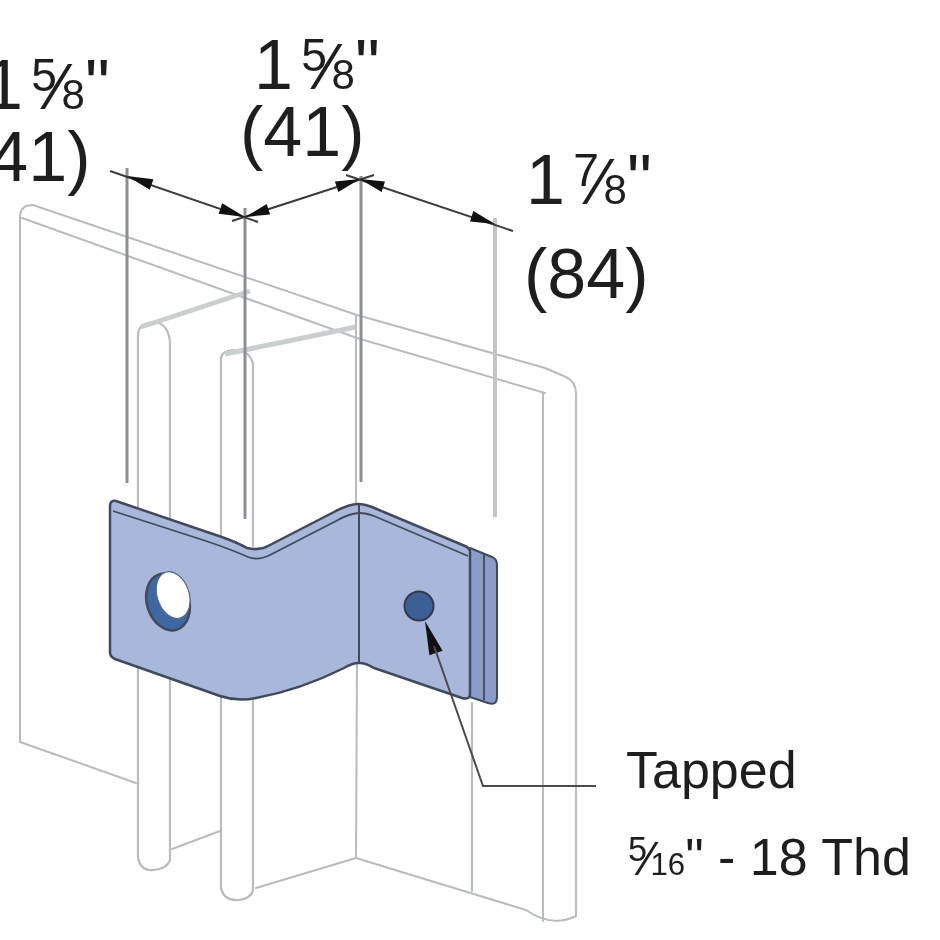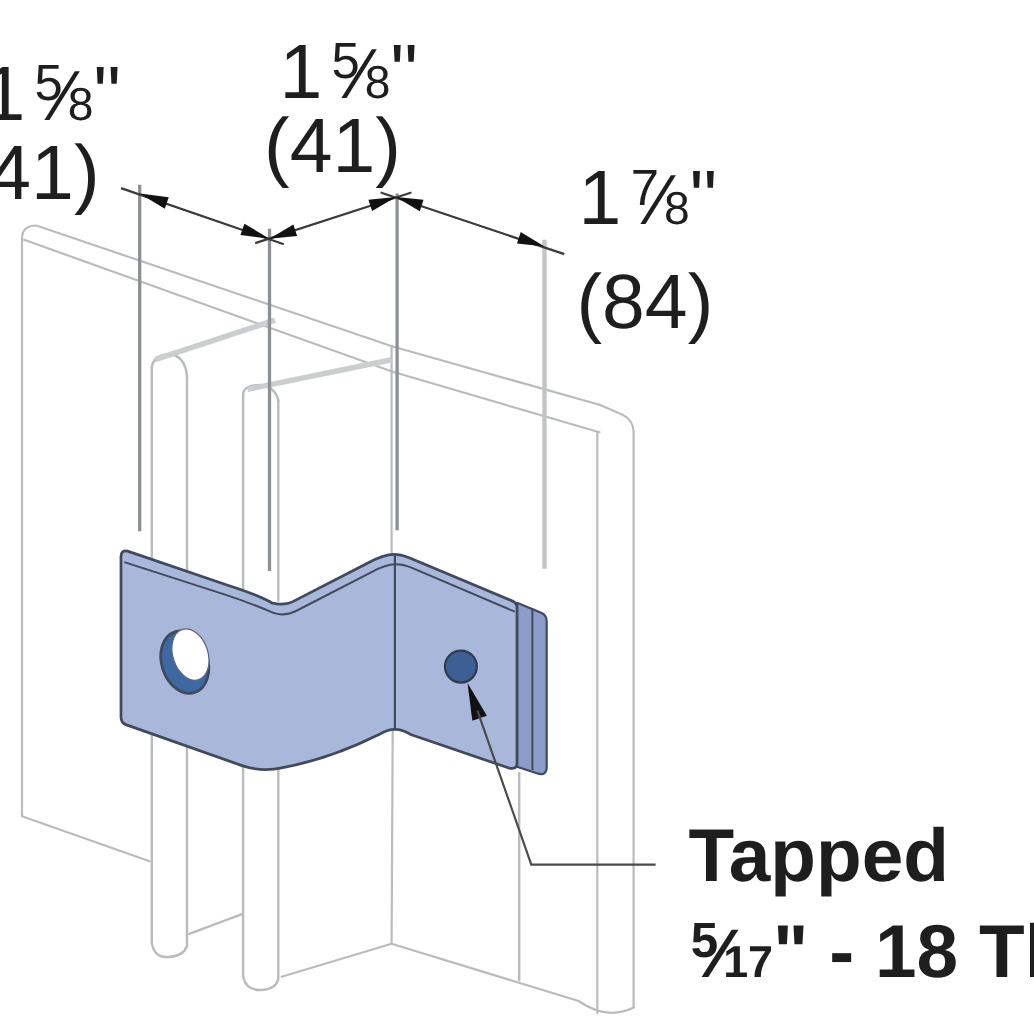--- a/index.html
+++ b/index.html
@@ -25,21 +25,21 @@
   .ah{fill:var(--arrow);stroke:none;}
   .fit-face{fill:var(--fitting-face);stroke:var(--fitting-outline);stroke-width:2.5;stroke-linejoin:round;}
   .fit-side{fill:var(--fitting-side);stroke:var(--fitting-outline);stroke-width:2;stroke-linejoin:round;}
   .fit-line{fill:none;stroke:var(--fitting-outline);stroke-width:1.8;}
   .fit-bend{fill:none;stroke:var(--fitting-outline);stroke-width:2;}
   .hole-outer{fill:var(--hole-blue);stroke:var(--fitting-outline);stroke-width:2.5;}
   .hole-inner{fill:#ffffff;stroke:#5a6784;stroke-width:1.2;}
   .tapped{fill:var(--tapped-hole);stroke:#333b4b;stroke-width:2;}
   .leader{stroke:var(--leader);stroke-width:2;fill:none;}
   .label{position:absolute;line-height:1;white-space:nowrap;font-size:70px;color:var(--text);}
-  .callout{font-size:68px;font-weight:bold;}
+  .callout{font-size:52px;}
   .fr{margin-left:0.12em;}
   .fr sup{font-size:0.66em;vertical-align:0.40em;margin-right:-0.06em;letter-spacing:-0.02em;}
   .fr .sl{font-size:0.92em;}
   .fr sub{font-size:0.60em;vertical-align:baseline;margin-left:-0.06em;}
 </style>
 </head>
 <body>
 
 <svg id="drawing" width="940" height="940" viewBox="0 0 940 940">
 
@@ -155,14 +155,14 @@
   <span>1</span><span class="fr"><sup>7</sup><span class="sl">⁄</span><sub>8</sub></span><span>"</span>
 </div>
 <div class="label" style="left:524px;top:239px;">
   <span>(84)</span>
 </div>
 
 <div class="label callout" style="left:626px;top:744px;">
   <span>Tapped</span>
 </div>
 <div class="label callout" style="left:628px;top:831px;">
-  <span class="fr" style="margin-left:0;"><sup>5</sup><span class="sl">⁄</span><sub>17</sub></span><span>" - 18 Thd</span>
+  <span class="fr" style="margin-left:0;"><sup>5</sup><span class="sl">⁄</span><sub>16</sub></span><span>" - 18 Thd</span>
 </div>
 
 </body></html>

